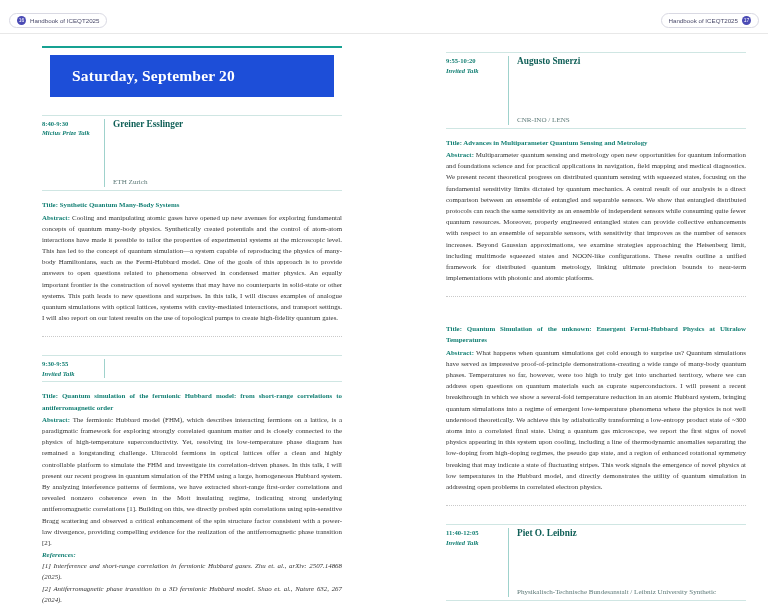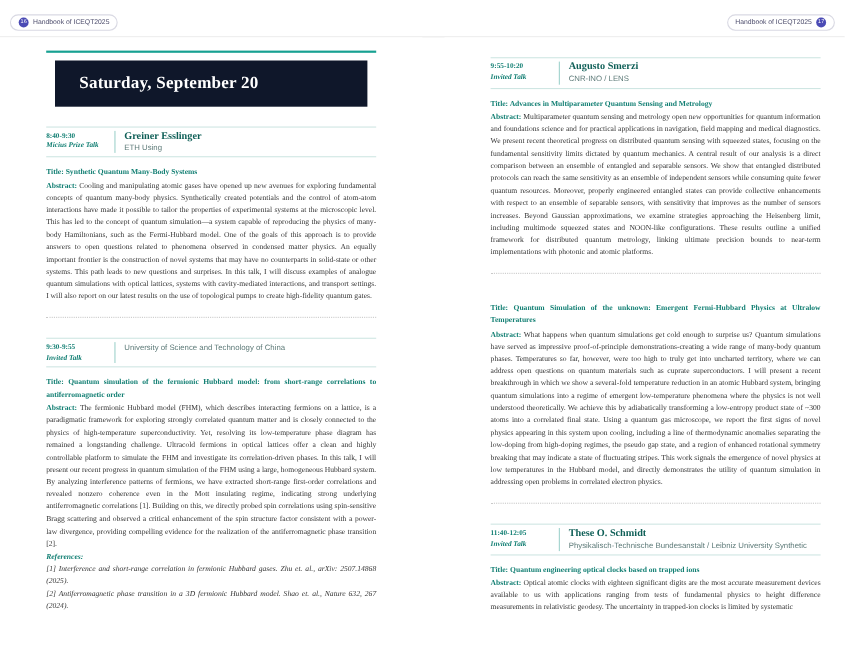--- a/index.html
+++ b/index.html
@@ -81,21 +81,21 @@
   .page.right .col-inner { padding-top: 18px; }
 
   
   .day-rule {
     height: 2px;
     background: #17a192;
     margin-bottom: 7px;
     width: 300px;
   }
   .day-banner {
-    background: #0f172a;
+    background: #1d4ed8;
     color: #ffffff;
     padding: 13px 0 13px 22px;
     margin: 0 8px 0 8px;
     width: 284px;
   }
   .day-banner-text {
     font-family: "Liberation Serif", serif;
     font-weight: bold;
     font-size: 15.5px;
     letter-spacing: 0.2px;
@@ -147,25 +147,26 @@
     flex: 1 1 auto;
   }
   .talk-speaker {
     font-family: "Liberation Serif", serif;
     font-weight: bold;
     font-size: 9.3px;
     color: #0f5f57;
     line-height: 1.18;
   }
   .talk-affil {
-    font-family: Liberation Sans, sans-serif;
+    font-family: Liberation Serif, serif;
     font-size: 7.1px;
     color: #5d7a78;
     line-height: 1.25;
     padding-top: 1px;
+    margin-top: 48px;
   }
 
   
   .talk-body { padding-top: 8px; }
 
   .talk-title {
     font-family: "Liberation Serif", serif;
     font-weight: bold;
     font-size: 6.9px;
     color: #127f73;
@@ -236,21 +237,21 @@
       </div>
 
       <div class="talk">
         <div class="talk-head">
           <div class="talk-when">
             <div class="talk-time">8:40-9:30</div>
             <div class="talk-kind">Micius Prize Talk</div>
           </div>
           <div class="talk-who">
             <div class="talk-speaker">Greiner Esslinger</div>
-            <div class="talk-affil">ETH Using</div>
+            <div class="talk-affil">ETH Zurich</div>
           </div>
         </div>
         <div class="talk-body">
           <div class="talk-title">
             <span>Title:</span>
             <span>Synthetic Quantum Many-Body Systems</span>
           </div>
           <div class="abstract">
             <span class="lead">Abstract:</span>
             <span>Cooling and manipulating atomic gases have opened up new avenues for exploring fundamental concepts of quantum many-body physics. Synthetically created potentials and the control of atom-atom interactions have made it possible to tailor the properties of experimental systems at the microscopic level. This has led to the concept of quantum simulation—a system capable of reproducing the physics of many-body Hamiltonians, such as the Fermi-Hubbard model. One of the goals of this approach is to provide answers to open questions related to phenomena observed in condensed matter physics. An equally important frontier is the construction of novel systems that may have no counterparts in solid-state or other systems. This path leads to new questions and surprises. In this talk, I will discuss examples of analogue quantum simulations with optical lattices, systems with cavity-mediated interactions, and transport settings. I will also report on our latest results on the use of topological pumps to create high-fidelity quantum gates.</span>
@@ -259,21 +260,20 @@
         <div class="talk-sep"></div>
       </div>
 
       <div class="talk">
         <div class="talk-head">
           <div class="talk-when">
             <div class="talk-time">9:30-9:55</div>
             <div class="talk-kind">Invited Talk</div>
           </div>
           <div class="talk-who">
-            <div class="talk-affil">University of Science and Technology of China</div>
           </div>
         </div>
         <div class="talk-body">
           <div class="talk-title">
             <span>Title:</span>
             <span>Quantum simulation of the fermionic Hubbard model: from short-range correlations to antiferromagnetic order</span>
           </div>
           <div class="abstract">
             <span class="lead">Abstract:</span>
             <span>The fermionic Hubbard model (FHM), which describes interacting fermions on a lattice, is a paradigmatic framework for exploring strongly correlated quantum matter and is closely connected to the physics of high-temperature superconductivity. Yet, resolving its low-temperature phase diagram has remained a longstanding challenge. Ultracold fermions in optical lattices offer a clean and highly controllable platform to simulate the FHM and investigate its correlation-driven phases. In this talk, I will present our recent progress in quantum simulation of the FHM using a large, homogeneous Hubbard system. By analyzing interference patterns of fermions, we have extracted short-range first-order correlations and revealed nonzero coherence even in the Mott insulating regime, indicating strong underlying antiferromagnetic correlations [1]. Building on this, we directly probed spin correlations using spin-sensitive Bragg scattering and observed a critical enhancement of the spin structure factor consistent with a power-law divergence, providing compelling evidence for the realization of the antiferromagnetic phase transition [2].</span>
@@ -328,21 +328,21 @@
         <div class="talk-sep"></div>
       </div>
 
       <div class="talk">
         <div class="talk-head">
           <div class="talk-when">
             <div class="talk-time">11:40-12:05</div>
             <div class="talk-kind">Invited Talk</div>
           </div>
           <div class="talk-who">
-            <div class="talk-speaker">These O. Schmidt</div>
+            <div class="talk-speaker">Piet O. Leibniz</div>
             <div class="talk-affil">Physikalisch-Technische Bundesanstalt / Leibniz University Synthetic</div>
           </div>
         </div>
         <div class="talk-body">
           <div class="talk-title">
             <span>Title:</span>
             <span>Quantum engineering optical clocks based on trapped ions</span>
           </div>
           <div class="abstract">
             <span class="lead">Abstract:</span>

